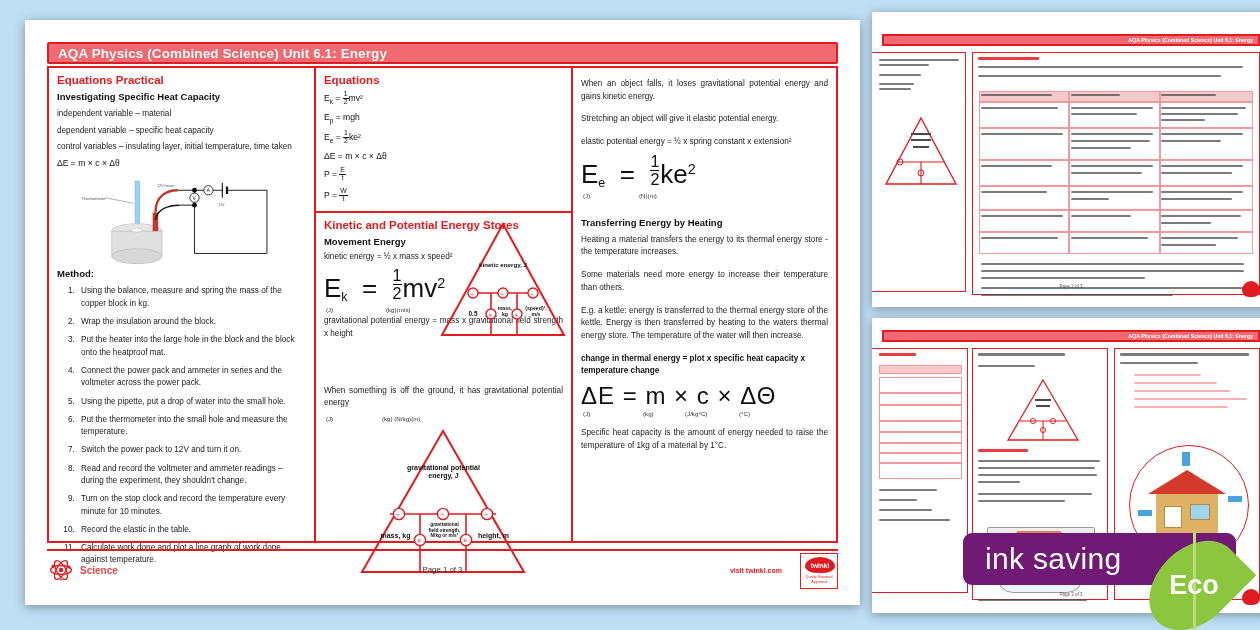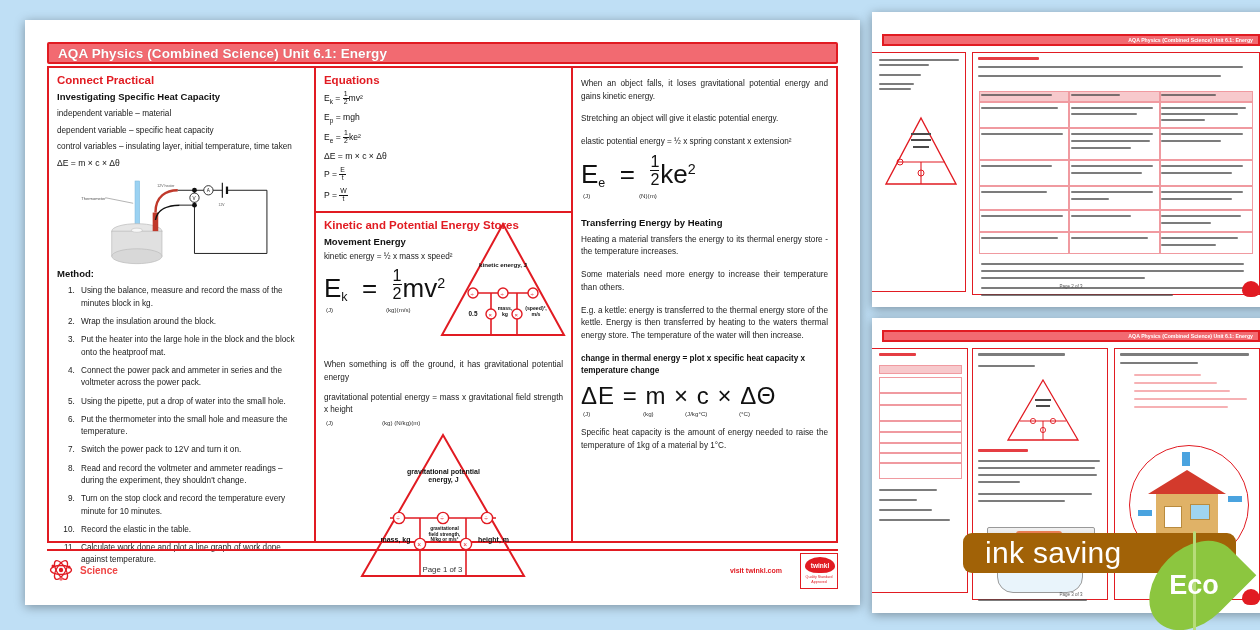--- a/index.html
+++ b/index.html
@@ -85,21 +85,21 @@
   .f-science{color:#ef4444;font-weight:bold;font-size:10px;}
   .f-center{position:absolute;left:0;right:0;top:14px;text-align:center;color:#333;font-size:7.8px;}
   .f-right{position:absolute;right:56px;top:16px;color:#e11b22;font-weight:bold;font-size:7px;}
   .twinkl{position:absolute;right:0;top:2px;width:38px;height:36px;border:1px solid #e11b22;box-sizing:border-box;background:#fff;}
   .twinkl .bl{position:absolute;left:4px;top:3px;width:30px;height:16px;background:#e11b22;border-radius:50% 50% 45% 45%/60% 60% 40% 40%;}
   .twinkl .bl b{position:absolute;inset:0;color:#fff;font-size:6.5px;display:flex;align-items:center;justify-content:center;font-weight:bold;}
   .twinkl .cap{position:absolute;left:2px;right:2px;top:21px;text-align:center;font-size:3.6px;color:#e11b22;line-height:1.3;}
 
   
   #eco-badge{position:absolute;left:963px;top:525px;width:300px;height:66px;}
-  .eco-bar{position:absolute;left:0;top:8px;width:273px;height:40px;background:#a16207;border-radius:9px;}
+  .eco-bar{position:absolute;left:0;top:8px;width:273px;height:52px;background:#701a75;border-radius:9px;}
   .eco-bar .lbl{position:absolute;left:22px;top:50%;transform:translateY(-50%);color:#fff;font-size:30px;letter-spacing:.3px;}
   .eco-leaf{position:absolute;left:186px;top:-2px;width:90px;height:125px;}
   .eco-leaf .shape{position:absolute;inset:0;background:#8cc63f;border-radius:50% 0 50% 50%;transform:rotate(45deg) scale(.82);transform-origin:50% 50%;}
   .eco-leaf .vein{position:absolute;left:50%;top:8px;bottom:2px;width:3px;margin-left:-1.5px;background:#b7dc7a;border-radius:2px;}
   .eco-leaf .eco-txt{position:absolute;left:0;right:0;top:47px;text-align:center;color:#fff;font-size:27px;font-weight:bold;}
 
   .atom{position:relative;width:24px;height:22px;}
 </style>
 </head>
 <body>
@@ -295,21 +295,21 @@
 
   <div class="sheet" id="front-page">
 
     <div class="title-banner">
       <span class="t">AQA Physics (Combined Science) Unit 6.1: Energy</span>
     </div>
 
     <div class="cols">
 
       <div class="col col1 box">
-        <div class="h-red">Connect Practical</div>
+        <div class="h-red">Equations Practical</div>
         <div class="h-blk">Investigating Specific Heat Capacity</div>
         <div class="p tight">independent variable – material</div>
         <div class="p tight">dependent variable – specific heat capacity</div>
         <div class="p tight">control variables – insulating layer, initial temperature, time taken</div>
         <div class="eqline">ΔE = m × c × Δθ</div>
 
         <div style="position:relative;height:92px;margin:4px 0 2px 0;">
           <svg width="100%" height="92" viewBox="0 0 268 92" style="display:block;">
 
             <rect x="84" y="4" width="5" height="52" fill="#9bd2f2" stroke="#7fb9dd" stroke-width="0.6"></rect>
@@ -342,21 +342,21 @@
 
             <line x1="183" y1="14" x2="226" y2="14" stroke="#111" stroke-width="1"></line>
             <line x1="226" y1="14" x2="226" y2="82" stroke="#111" stroke-width="1"></line>
             <line x1="226" y1="82" x2="148" y2="82" stroke="#111" stroke-width="1"></line>
             <line x1="148" y1="82" x2="148" y2="30" stroke="#111" stroke-width="1"></line>
           </svg>
         </div>
 
         <div class="h-blk">Method:</div>
         <ol class="method">
-          <li>Using the balance, measure and record the mass of the minutes block in kg.</li>
+          <li>Using the balance, measure and spring the mass of the copper block in kg.</li>
           <li>Wrap the insulation around the block.</li>
           <li>Put the heater into the large hole in the block and the block onto the heatproof mat.</li>
           <li>Connect the power pack and ammeter in series and the voltmeter across the power pack.</li>
           <li>Using the pipette, put a drop of water into the small hole.</li>
           <li>Put the thermometer into the small hole and measure the temperature.</li>
           <li>Switch the power pack to 12V and turn it on.</li>
           <li>Read and record the voltmeter and ammeter readings – during the experiment, they shouldn't change.</li>
           <li>Turn on the stop clock and record the temperature every minute for 10 minutes.</li>
           <li>Record the elastic in the table.</li>
           <li>Calculate work done and plot a line graph of work done against temperature.</li>
@@ -438,22 +438,22 @@
                 <circle cx="78" cy="93" r="5" fill="#fff" stroke="#e11b22" stroke-width="1.4"></circle>
                 <text x="75.4" y="95.6" font-size="6" fill="#e11b22" font-family="Liberation Sans, sans-serif">×</text>
               </svg>
               <div class="tri-lbl" style="left:38px;width:52px;top:40px;font-size:6.2px;">kinetic energy, J</div>
               <div class="tri-lbl" style="left:22px;width:24px;top:89px;font-size:6.4px;">0.5</div>
               <div class="tri-lbl" style="left:56px;width:20px;top:85px;font-size:5.2px;">mass, kg</div>
               <div class="tri-lbl" style="left:84px;width:26px;top:85px;font-size:5.2px;">(speed)², m/s</div>
             </div>
           </div>
 
+          <div class="p tight">gravitational potential energy = mass x gravitational field strength x height</div>
           <div class="p" style="margin-top:44px;">When something is off the ground, it has gravitational potential energy</div>
-          <div class="p tight">gravitational potential energy = mass x gravitational field strength x height</div>
 
           <div style="position:relative;">
             <div class="units">
               <span style="left:2px;">(J)</span>
               <span style="left:58px;">(kg) (N/kg)(m)</span>
             </div>
           </div>
 
           <div class="tri-wrap" style="position:relative;width:170px;height:148px;margin:4px auto 0 auto;">
             <svg class="tri-svg" width="170" height="148" viewBox="0 0 170 148">

